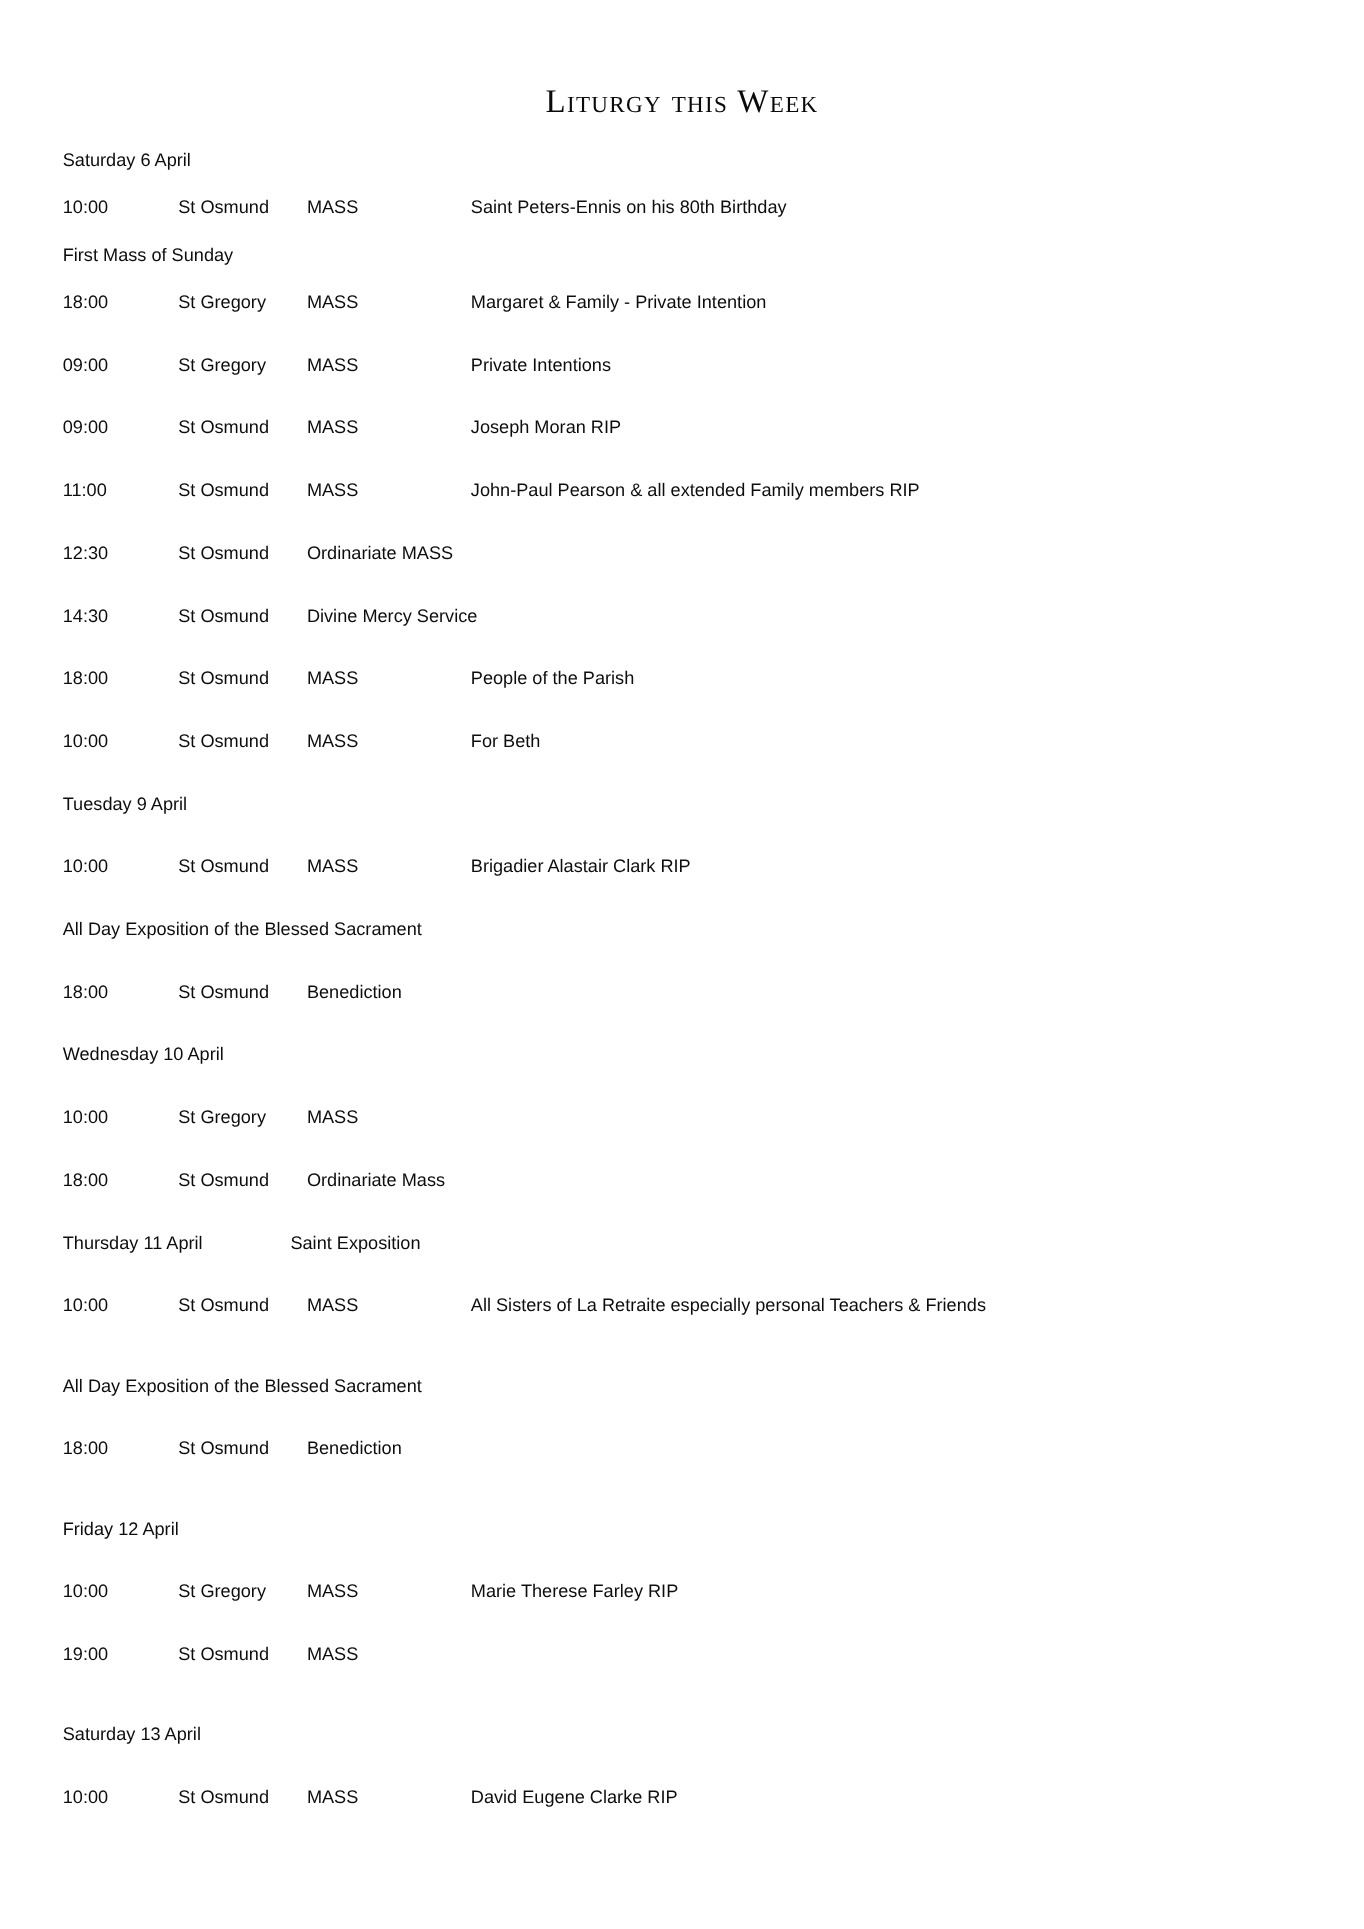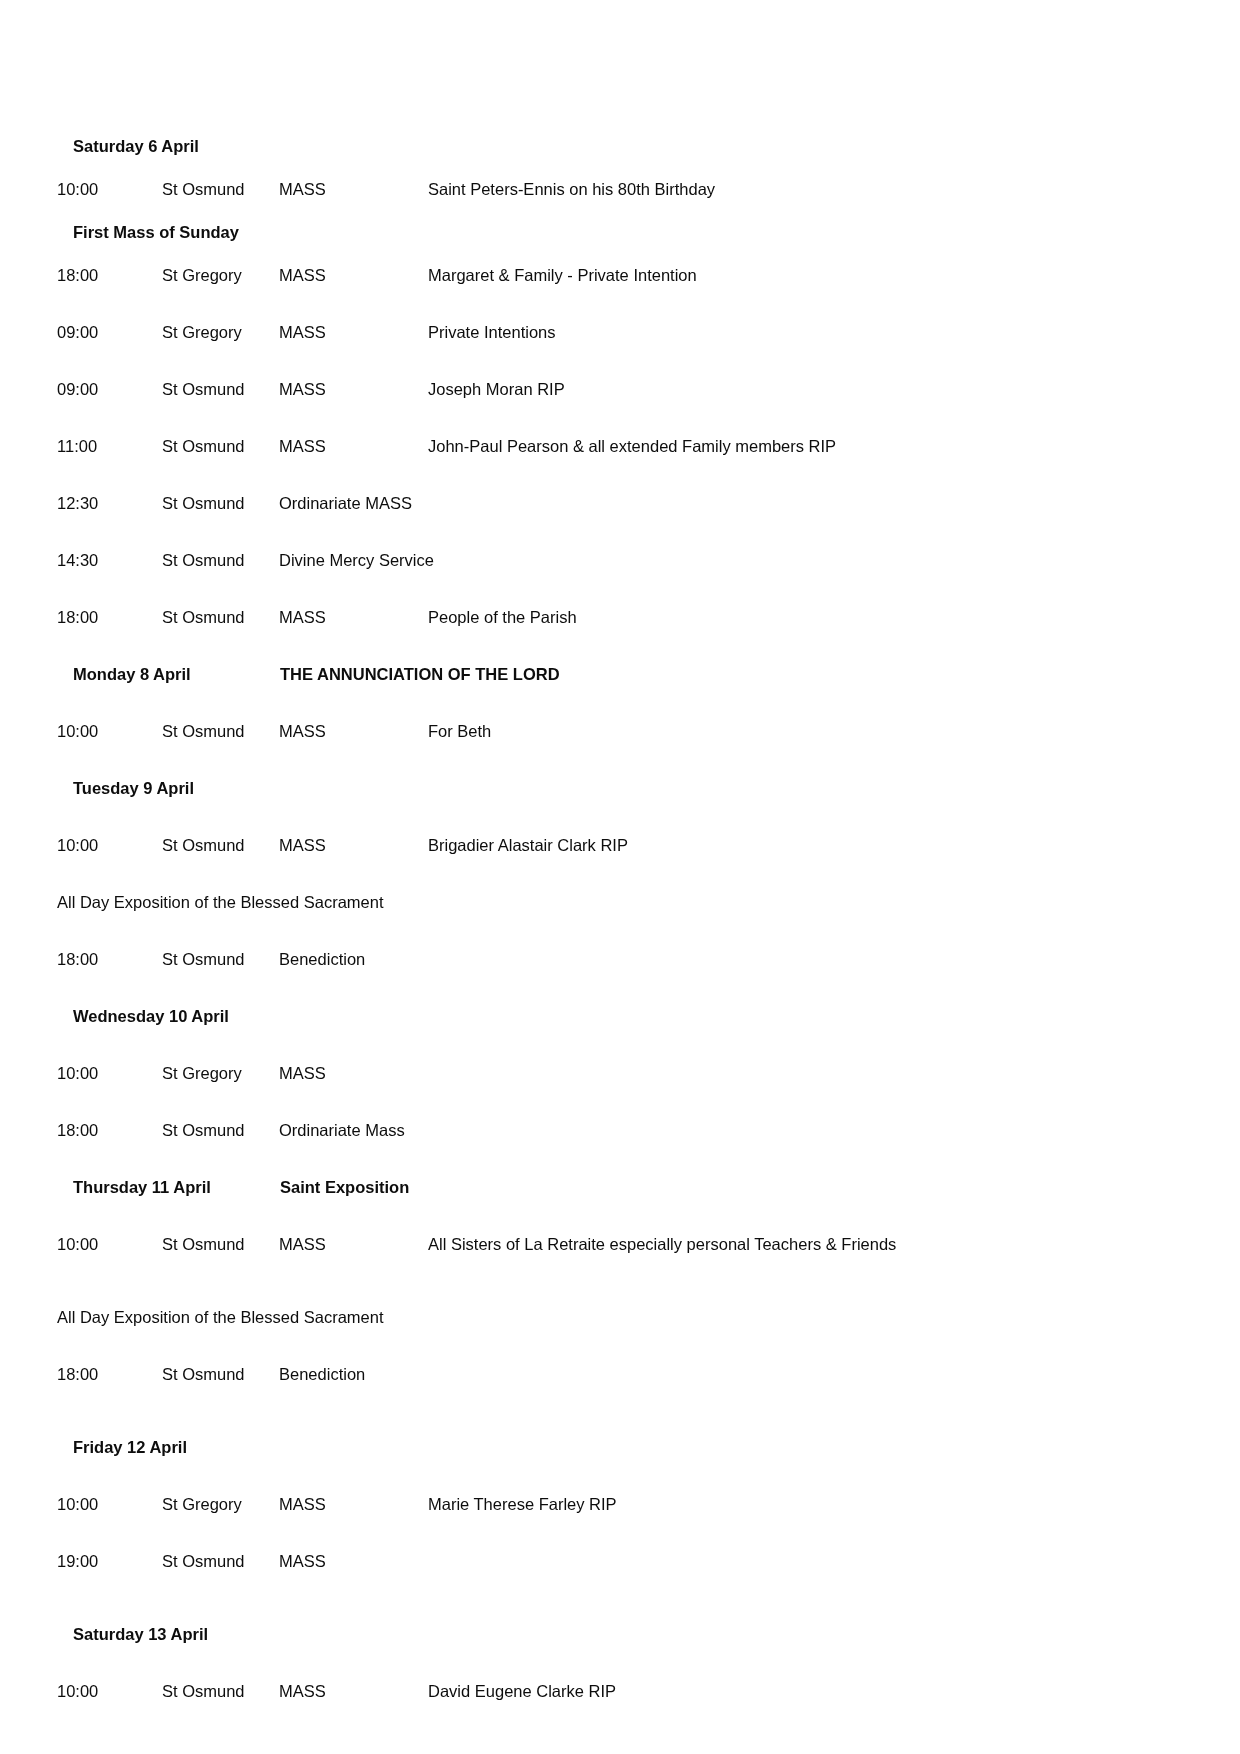--- a/index.html
+++ b/index.html
@@ -52,27 +52,28 @@
     font-size: 16.5px;
     color: #0d0d0d;
   }
   .c-time  { left: 0px; }
   .c-venue { left: 105px; }
   .c-serv  { left: 222px; }
   .c-int   { left: 371px; }
   .c-head  { left: 0px; }
   .c-feast { left: 207px; }
   .c-note  { left: 0px; }
-  .head .cell { font-weight: bold; margin-left: 16px; }
+  .head .cell { font-weight: normal; }
 </style>
 </head>
 <body>
 
 <div class="page">
 
+  <div class="doc-title">Liturgy this Week</div>
 
   <div class="schedule">
       <div class="row head">
         <span class="cell c-head">Saturday 6 April</span>
       </div>
       <div class="row gap-sm">
         <span class="cell c-time">10:00</span>
         <span class="cell c-venue">St Osmund</span>
         <span class="cell c-serv">MASS</span>
         <span class="cell c-int">Saint Peters-Ennis on his  80th Birthday</span>
@@ -113,24 +114,20 @@
         <span class="cell c-time">14:30</span>
         <span class="cell c-venue">St Osmund</span>
         <span class="cell c-serv">Divine Mercy Service</span>
       </div>
       <div class="row gap-md">
         <span class="cell c-time">18:00</span>
         <span class="cell c-venue">St Osmund</span>
         <span class="cell c-serv">MASS</span>
         <span class="cell c-int">People of the Parish</span>
       </div>
-      <div class="row gap-md head">
-        <span class="cell c-head">Monday 8 April</span>
-        <span class="cell c-feast">THE ANNUNCIATION OF THE LORD</span>
-      </div>
       <div class="row gap-md">
         <span class="cell c-time">10:00</span>
         <span class="cell c-venue">St Osmund</span>
         <span class="cell c-serv">MASS</span>
         <span class="cell c-int">For Beth</span>
       </div>
       <div class="row gap-md head">
         <span class="cell c-head">Tuesday 9 April</span>
       </div>
       <div class="row gap-md">

